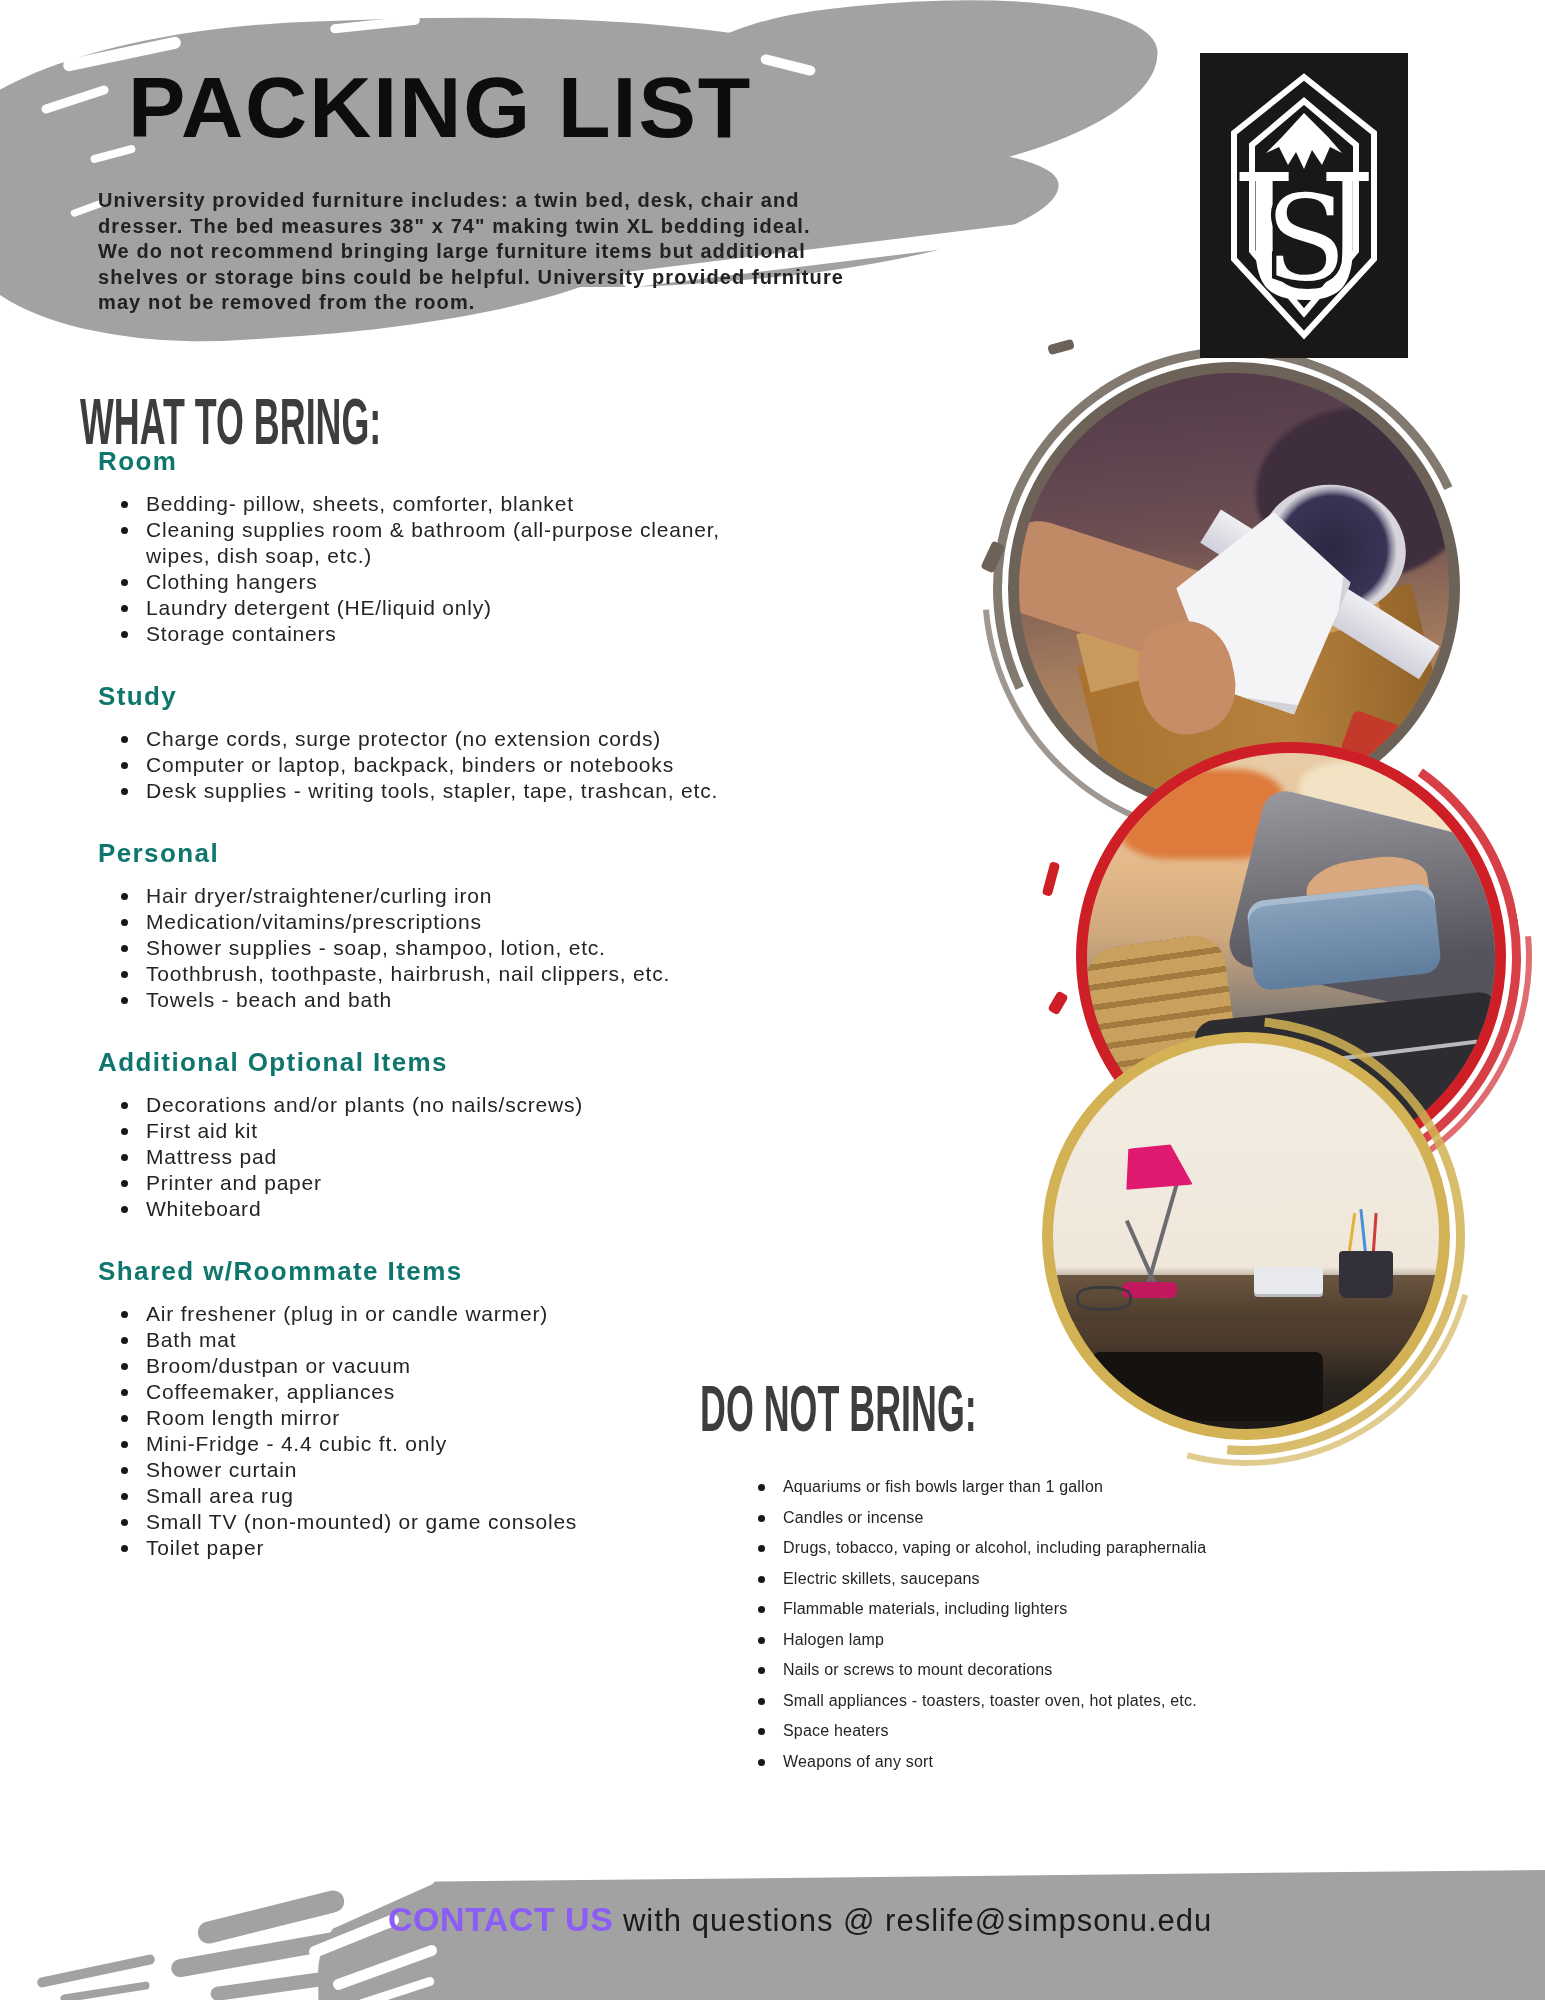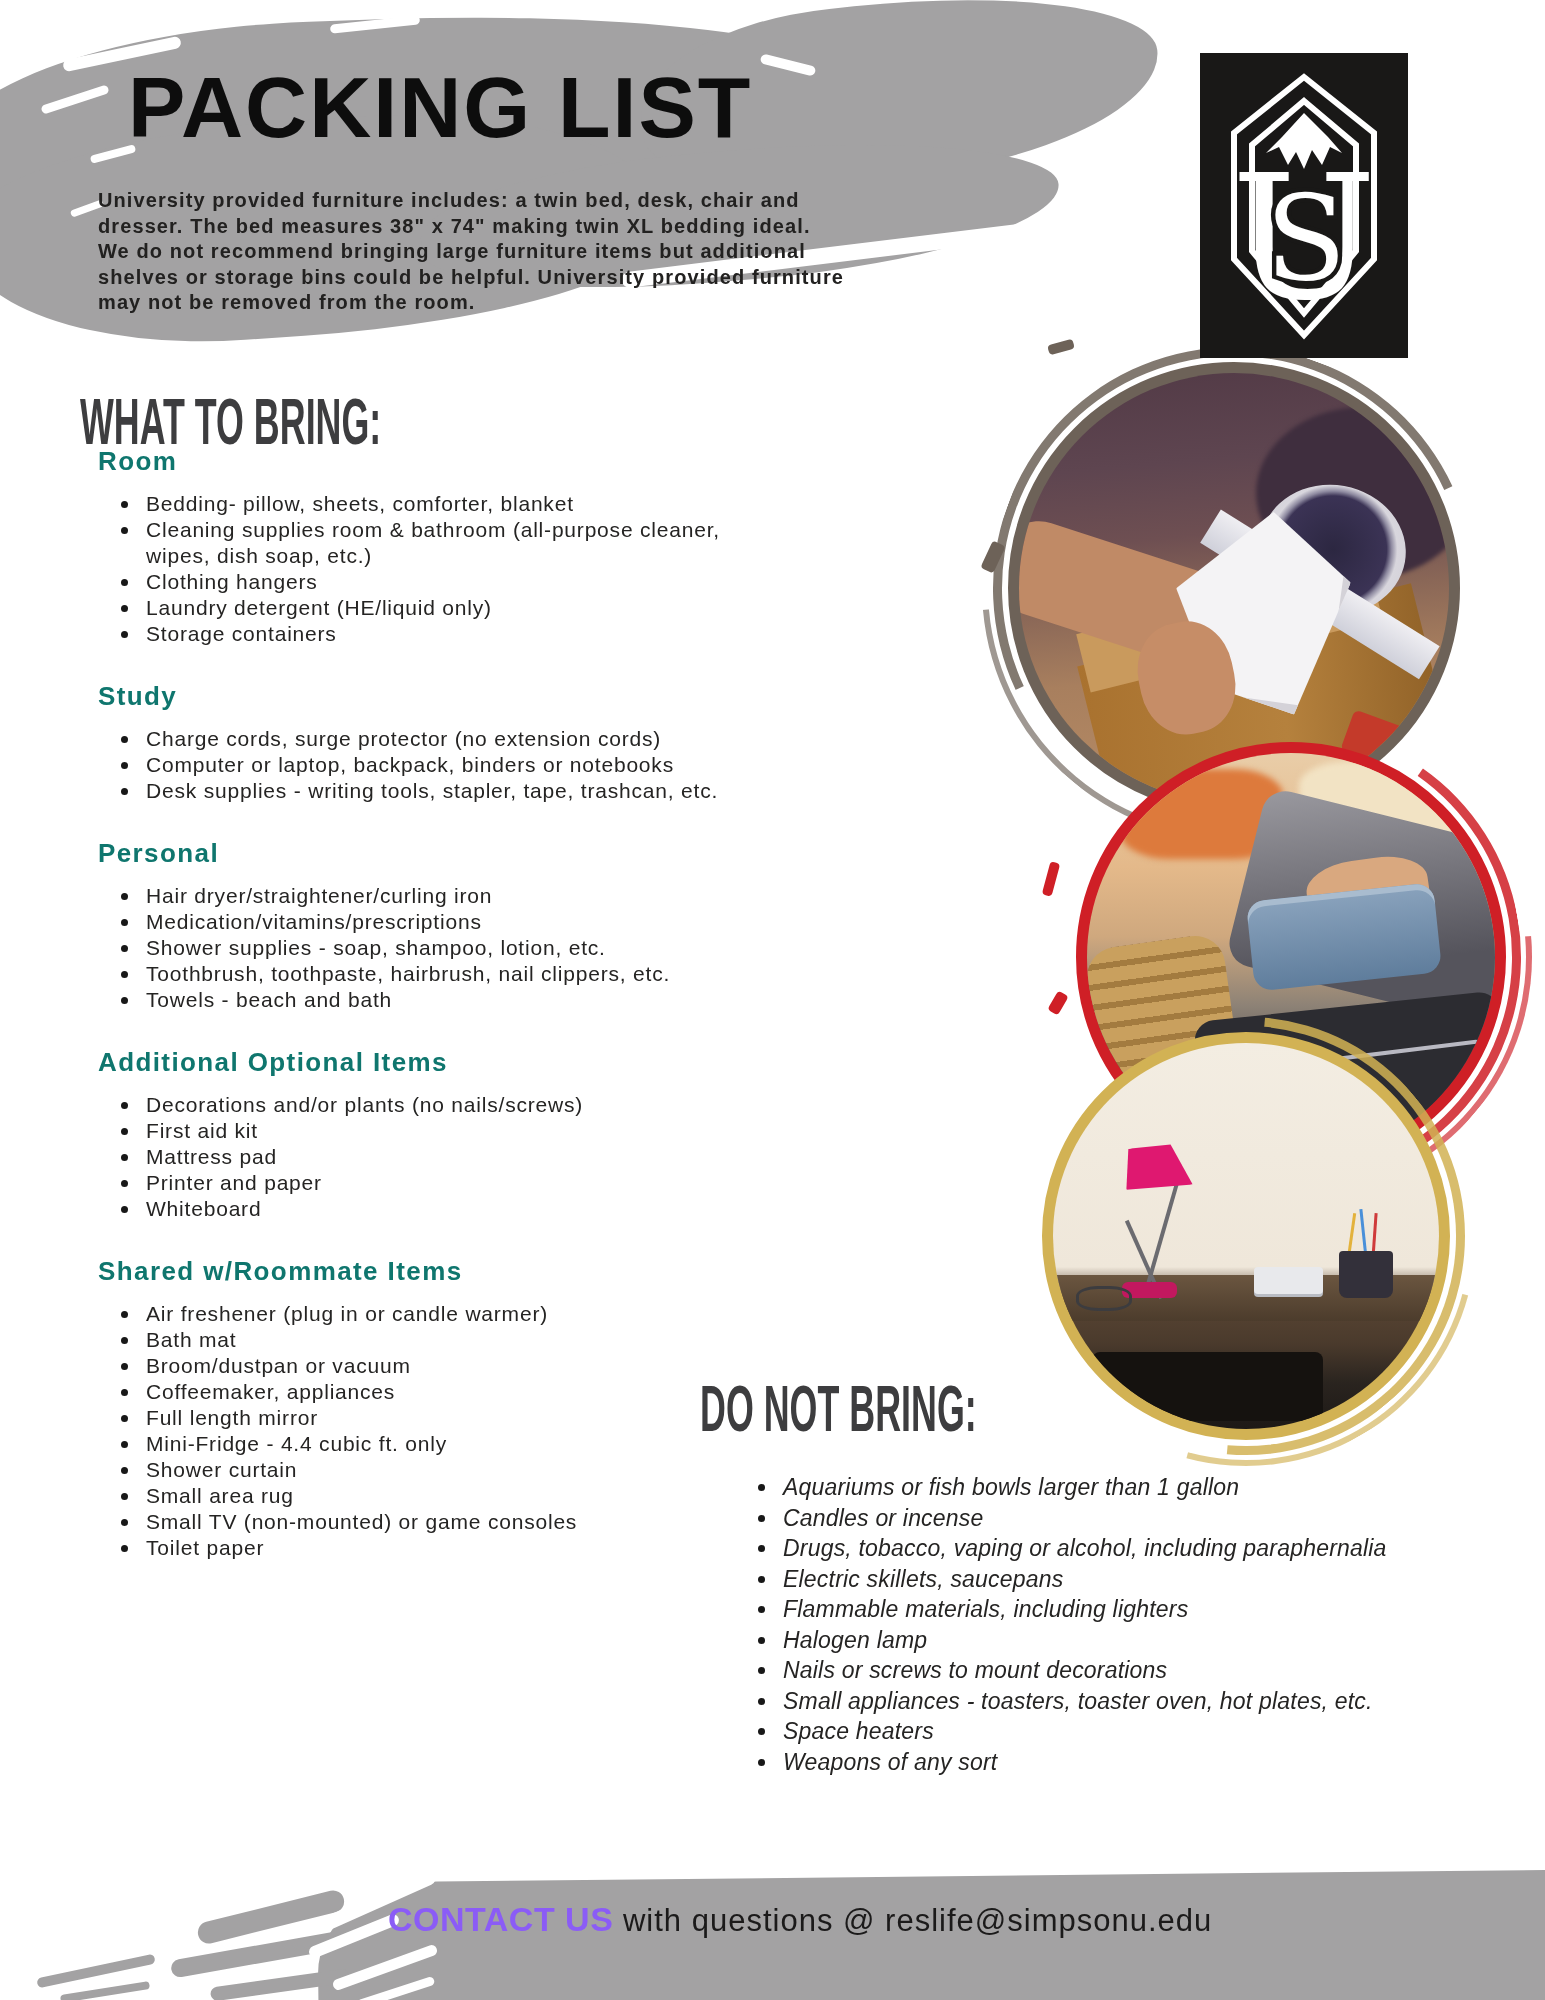--- a/index.html
+++ b/index.html
@@ -35,21 +35,21 @@
   
   .left-col{position:absolute; left:98px; top:446px; width:660px; z-index:5;}
   .section{margin-bottom:34px;}
   .sec-title{font-size:26px; font-weight:bold; letter-spacing:1.4px; color:#0f766e; margin:0 0 5px 0;}
   ul.blist{list-style:none; margin:14px; padding:0;}
   ul.blist li{position:relative; padding-left:34px; font-size:21px; line-height:26px;
     letter-spacing:0.8px; color:#252423;}
   ul.blist li::before{content:""; position:absolute; left:9px; top:10px; width:7px; height:7px;
     border-radius:50%; background:#181818;}
   .dnb-list{position:absolute; left:735px; top:1458px; width:700px; z-index:5;}
-  .dnb-list ul.blist li{font-size:23px; line-height:30.5px; letter-spacing:0.2px;font-style:italic;}
+  .dnb-list ul.blist li{font-size:16px; line-height:30.5px; letter-spacing:0.2px;}
   .dnb-list ul.blist li::before{top:12px;}
   
   .photo-circle{position:absolute; border-radius:50%; z-index:4;}
   .ring{position:absolute; inset:0; border-radius:50%; border:14px solid var(--ring);}
   .arc1{position:absolute; inset:-15px; border-radius:50%; border:9px solid transparent;
     border-left-color:var(--ring); border-top-color:var(--ring); opacity:.85;}
   .arc2{position:absolute; inset:-26px; border-radius:50%; border:6px solid transparent;
     border-left-color:var(--ring); opacity:.65;}
   .fleck{position:absolute; background:var(--ring); border-radius:4px;}
   .photo{position:absolute; inset:11px; border-radius:50%; overflow:hidden;}
@@ -145,21 +145,21 @@
         </ul>
     </div>
     <div class="section">
       <h3 class="sec-title">Shared w/Roommate Items</h3>
       <ul class="blist">
 
       <li>Air freshener (plug in or candle warmer)</li>
           <li>Bath mat</li>
           <li>Broom/dustpan or vacuum</li>
           <li>Coffeemaker, appliances</li>
-          <li>Full length mirror</li>
+          <li>Room length mirror</li>
           <li>Mini-Fridge - 4.4 cubic ft. only</li>
           <li>Shower curtain</li>
           <li>Small area rug</li>
           <li>Small TV (non-mounted) or game consoles</li>
           <li>Toilet paper</li>
         </ul>
     </div>
   </div>
 
   <div class="photo-circle" style="--ring:#6d6258; left:1008px; top:362px; width:452px; height:452px;">

